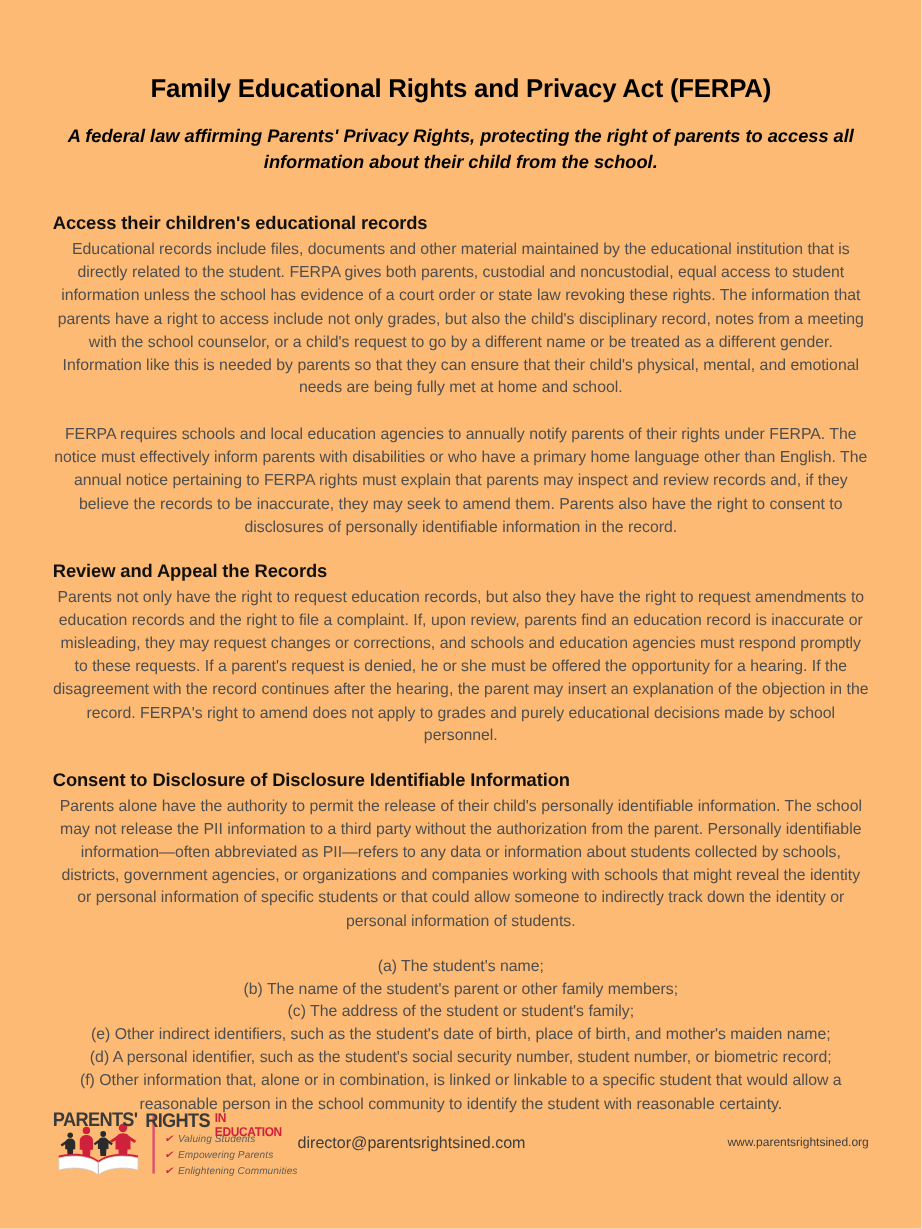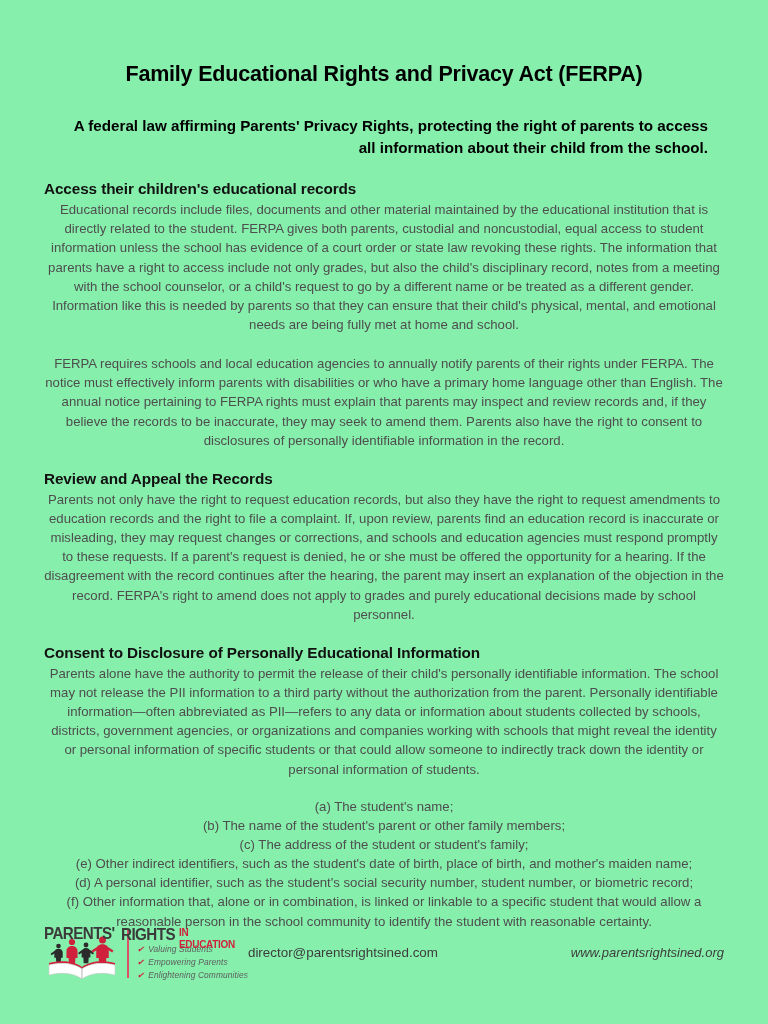--- a/index.html
+++ b/index.html
@@ -13,54 +13,55 @@
     font-family: "Liberation Sans", sans-serif;
     color: #4a4a4a;
     -webkit-font-smoothing: antialiased;
     overflow: hidden;
   }
 
   .page {
     position: relative;
     width: 768px;
     height: 1024px;
-    background: #86efac;
+    background: #fdba74;
     box-sizing: border-box;
     padding: 0 44px;
   }
 
   
   .doc-title {
     margin: 0;
     padding-top: 62px;
     text-align: center;
     font-size: 21.5px;
     font-weight: bold;
     color: #000000;
     letter-spacing: -0.2px;
   }
 
   .doc-subtitle {
-    margin: 12px;
+    margin: 0;
     padding-top: 16px;
-    text-align: right;
+    text-align: center;
     font-size: 15.2px;
     font-weight: bold;
+    font-style: italic;
     color: #000000;
     line-height: 1.42;
     padding-left: 4px;
     padding-right: 4px;
   }
 
   
   .section {
     margin-top: 20px;
   }
   .section:first-of-type {
-    margin-top: 22px;
+    margin-top: 32px;
   }
 
   .section-heading {
     margin: 0 0 2px 0;
     font-size: 15.3px;
     font-weight: bold;
     color: #111111;
     letter-spacing: -0.1px;
   }
 
@@ -144,23 +145,22 @@
     align-items: center;
     justify-content: space-between;
     padding-bottom: 4px;
   }
   .contact-email {
     font-size: 13.4px;
     color: #3d3d3d;
     margin-right: 66px;
   }
   .contact-web {
-    font-size: 13px;
+    font-size: 10px;
     color: #3d3d3d;
-    font-style: italic;
   }
 </style>
 </head>
 <body>
 
 <div class="page">
 
   <h1 class="doc-title">Family Educational Rights and Privacy Act (FERPA)</h1>
 
   <p class="doc-subtitle">A federal law affirming Parents' Privacy Rights, protecting the right of parents to access all information about their child from the school.</p>
@@ -173,21 +173,21 @@
   <div class="section">
     <p class="section-body">FERPA requires schools and local education agencies to annually notify parents of their rights under FERPA. The notice must effectively inform parents with disabilities or who have a primary home language other than English. The annual notice pertaining to FERPA rights must explain that parents may inspect and review records and, if they believe the records to be inaccurate, they may seek to amend them. Parents also have the right to consent to disclosures of personally identifiable information in the record.</p>
   </div>
 
   <div class="section">
     <h2 class="section-heading">Review and Appeal the Records</h2>
     <p class="section-body">Parents not only have the right to request education records, but also they have the right to request amendments to education records and the right to file a complaint. If, upon review, parents find an education record is inaccurate or misleading, they may request changes or corrections, and schools and education agencies must respond promptly to these requests. If a parent's request is denied, he or she must be offered the opportunity for a hearing. If the disagreement with the record continues after the hearing, the parent may insert an explanation of the objection in the record. FERPA's right to amend does not apply to grades and purely educational decisions made by school personnel.</p>
   </div>
 
   <div class="section">
-    <h2 class="section-heading">Consent to Disclosure of Personally Educational Information</h2>
+    <h2 class="section-heading">Consent to Disclosure of Disclosure Identifiable Information</h2>
     <p class="section-body">Parents alone have the authority to permit the release of their child's personally identifiable information. The school may not release the PII information to a third party without the authorization from the parent. Personally identifiable information—often abbreviated as PII—refers to any data or information about students collected by schools, districts, government agencies, or organizations and companies working with schools that might reveal the identity or personal information of specific students or that could allow someone to indirectly track down the identity or personal information of students.</p>
   </div>
 
   <ul class="pii-list">
     <li>(a) The student's name;</li>
     <li>(b) The name of the student's parent or other family members;</li>
     <li>(c) The address of the student or student's family;</li>
     <li>(e) Other indirect identifiers, such as the student's date of birth, place of birth, and mother's maiden name;</li>
     <li>(d) A personal identifier, such as the student's social security number, student number, or biometric record;</li>
     <li>(f) Other information that, alone or in combination, is linked or linkable to a specific student that would allow a reasonable person in the school community to identify the student with reasonable certainty.</li>

